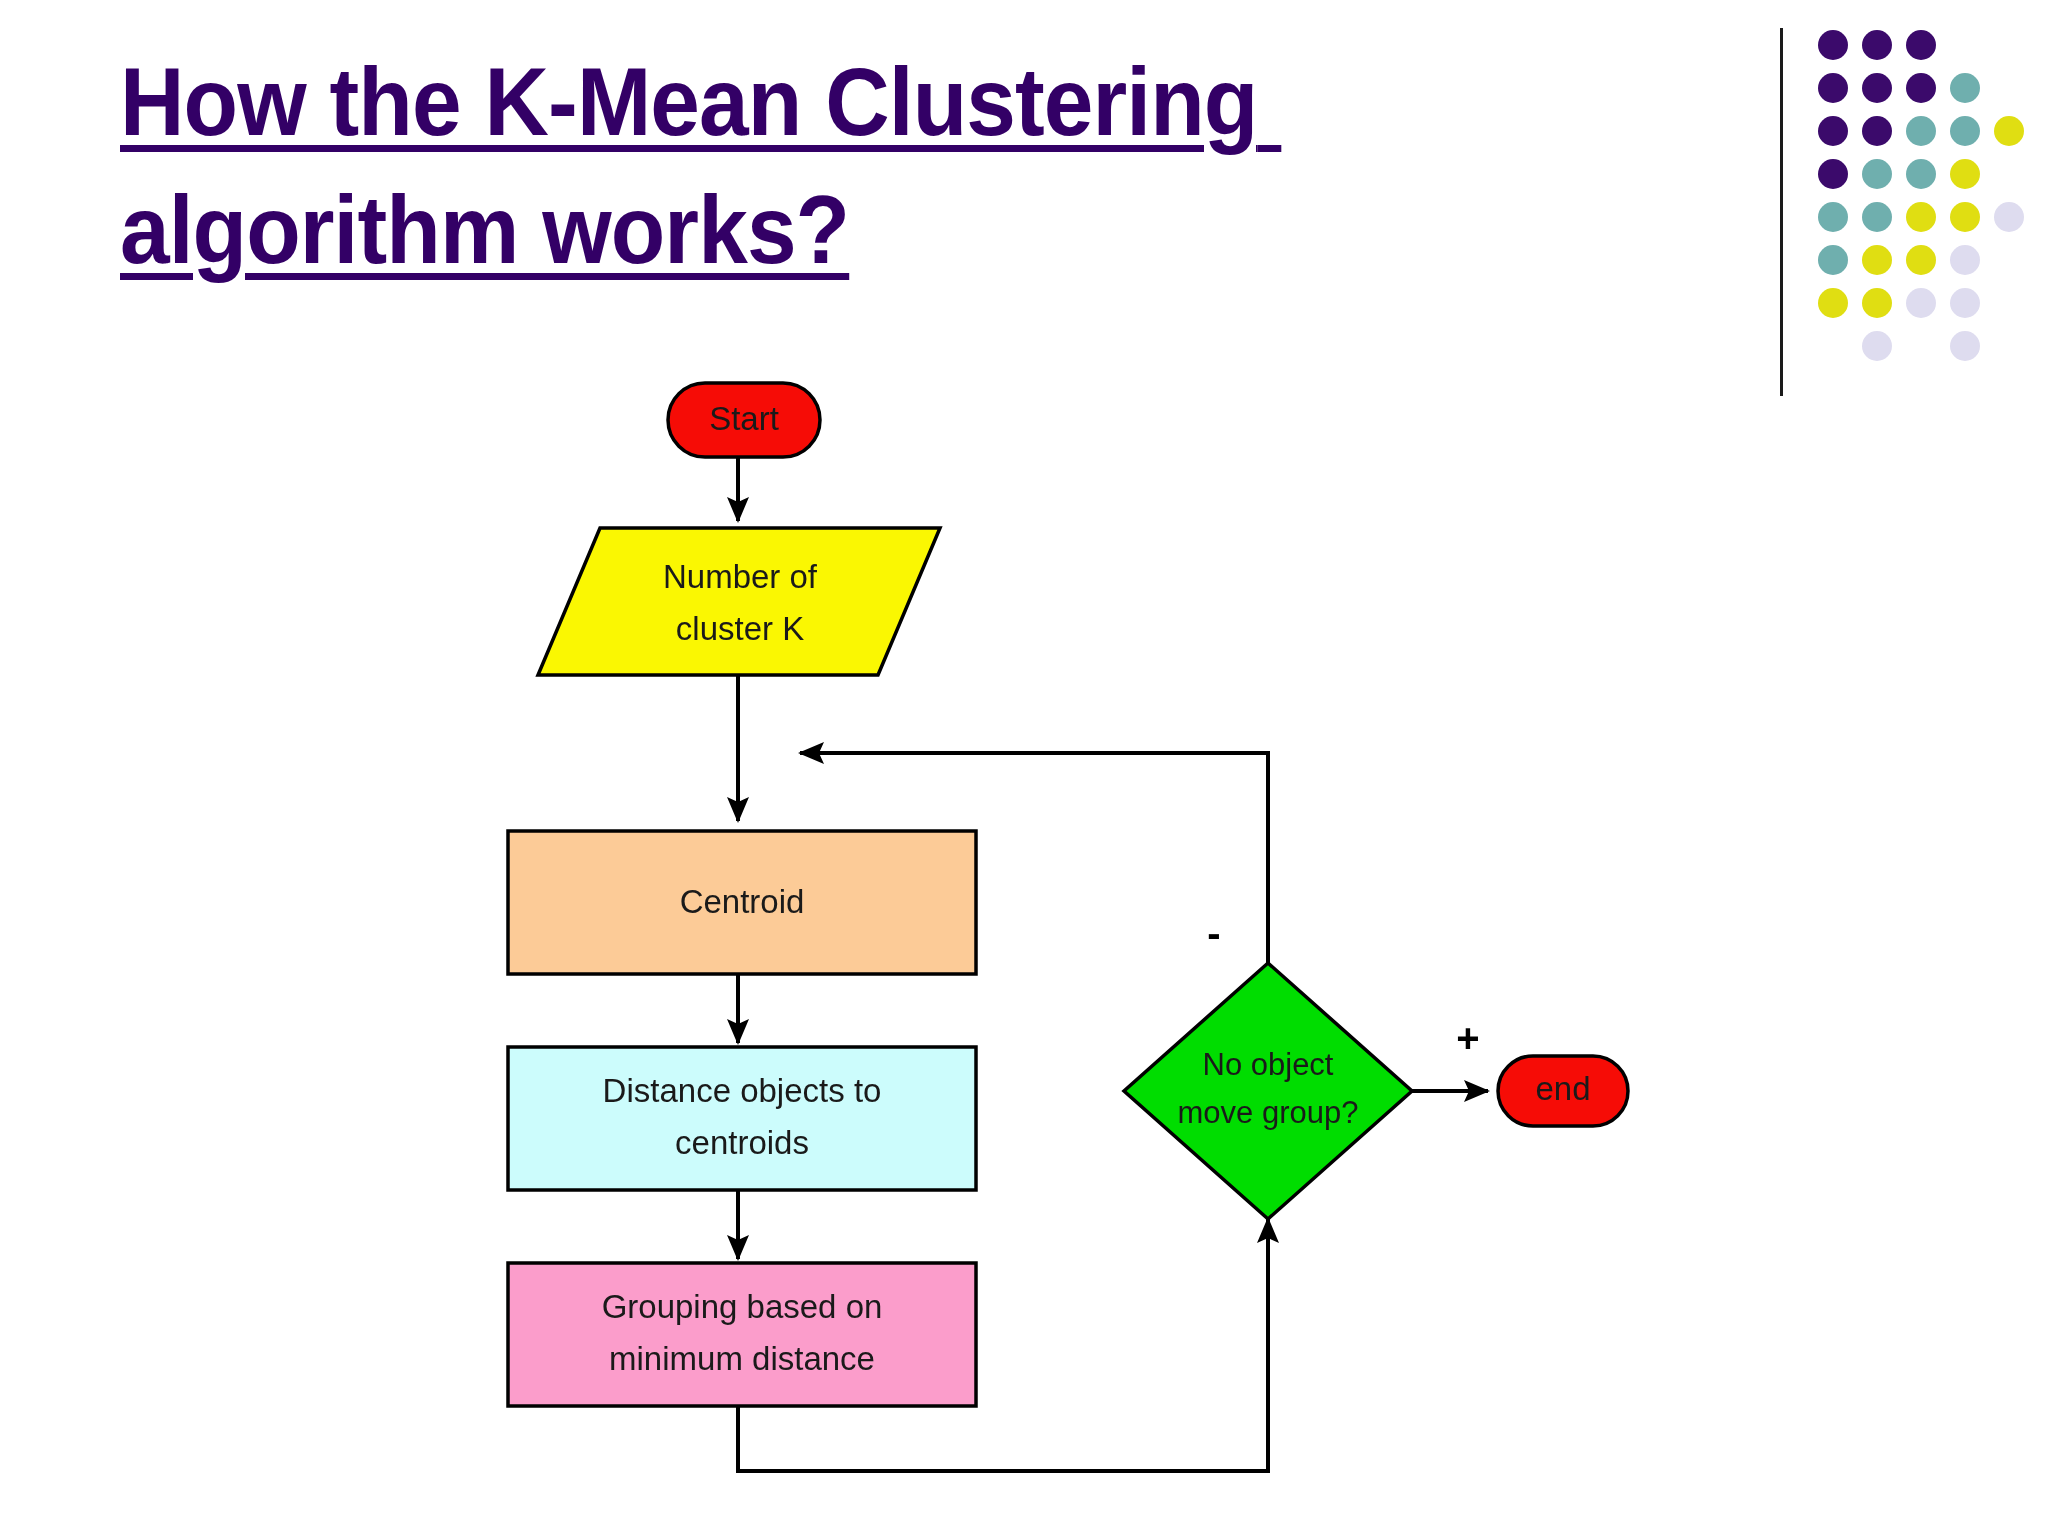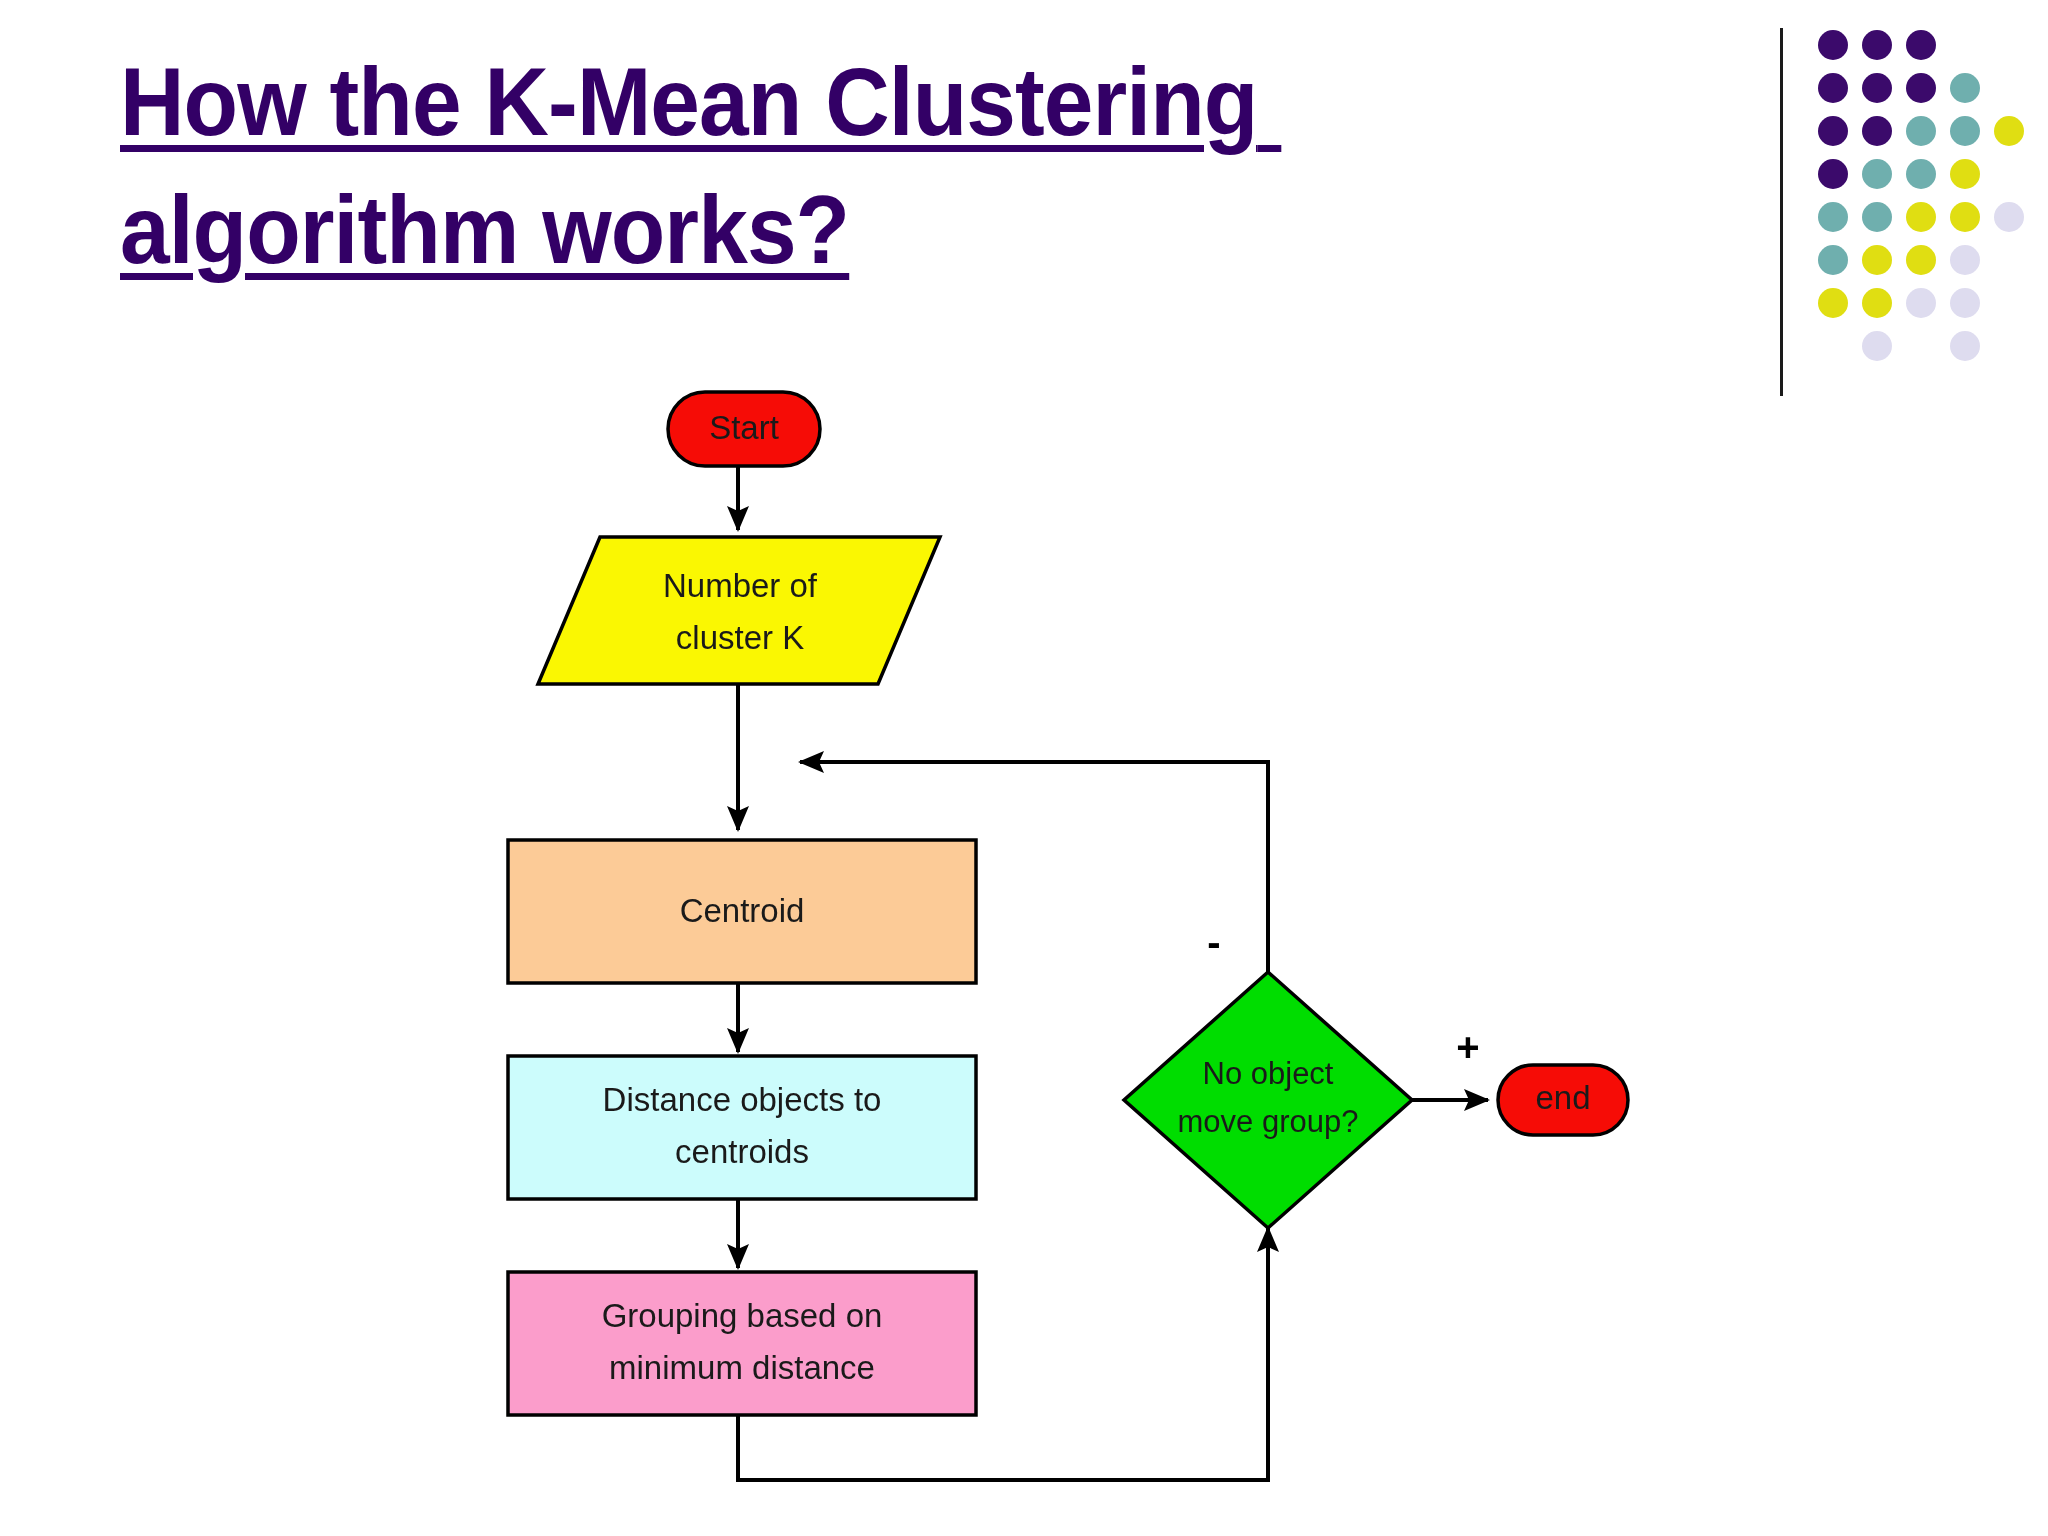--- a/index.html
+++ b/index.html
@@ -60,21 +60,21 @@
     position: absolute;
     width: 30px;
     height: 30px;
     border-radius: 50%;
   }
 
   
   #flowchart {
     position: absolute;
     left: 0px;
-    top: 10px;
+    top: 1px;
     width: 2048px;
     height: 1304px;
   }
   #flow-svg { display: block; }
 
   .node-label {
     font-family: "Liberation Sans", sans-serif;
     font-size: 33px;
     fill: #1a1a1a;
     text-anchor: middle;

